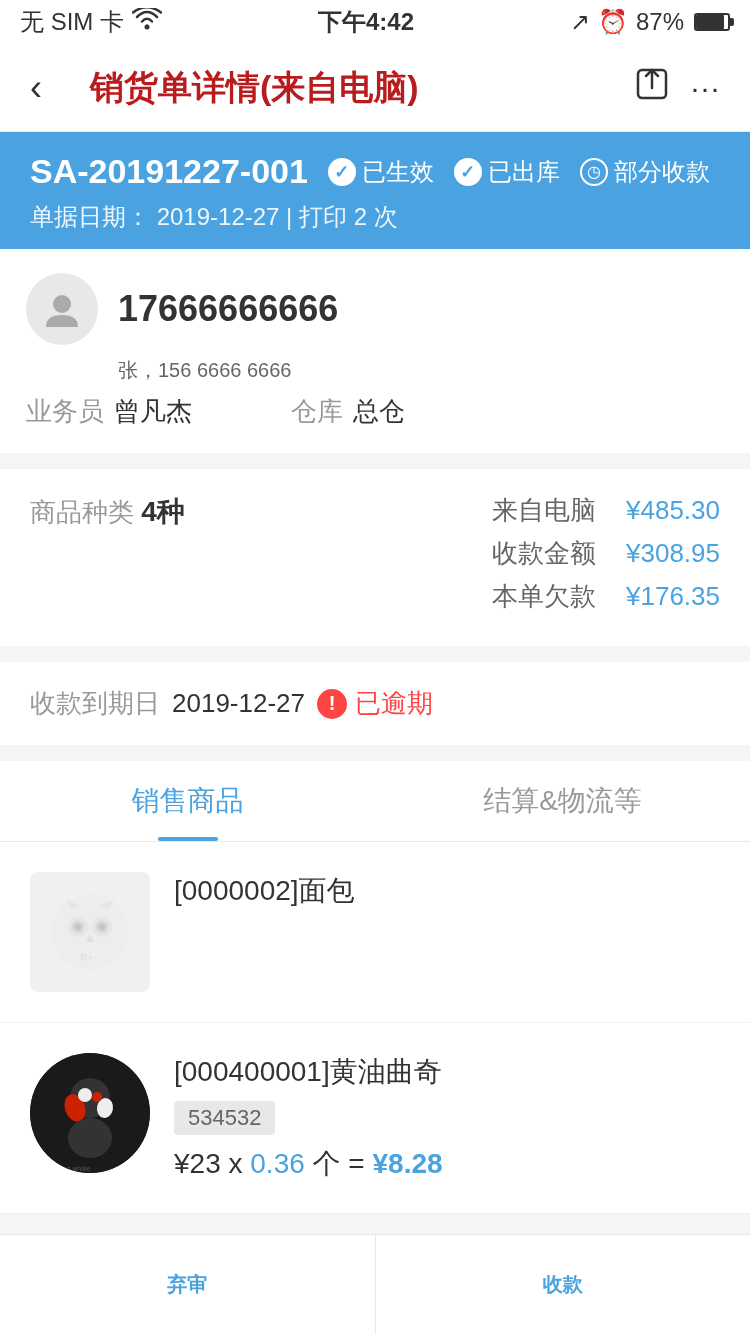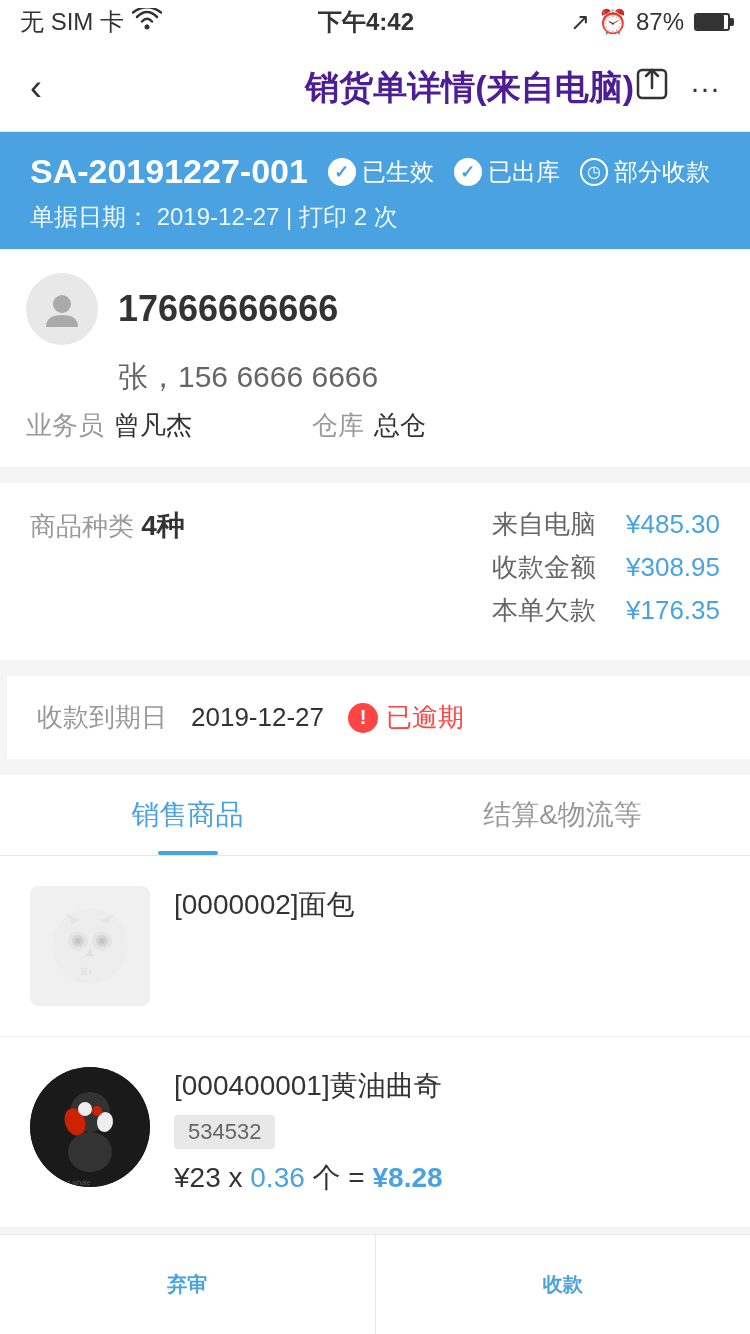--- a/index.html
+++ b/index.html
@@ -41,23 +41,23 @@
     }
     .nav-back {
       font-size: 36px;
       color: #333;
       cursor: pointer;
       width: 60px;
     }
     .nav-title {
       font-size: 34px;
       font-weight: 600;
-      color: #4c1d95;
+      color: #b91c1c;
       flex: 1;
-      text-align: right;
+      text-align: left;
     }
     .nav-actions {
       display: flex;
       gap: 20px;
       align-items: center;
     }
     .nav-share, .nav-more {
       font-size: 30px;
       color: #333;
       cursor: pointer;
@@ -137,21 +137,21 @@
       font-size: 36px;
       color: #aaa;
       flex-shrink: 0;
     }
     .customer-name {
       font-size: 36px;
       font-weight: 600;
       color: #333;
     }
     .customer-sub {
-      font-size: 30px;
+      font-size: 20px;
       color: #666;
       padding-left: 92px;
       margin-bottom: 10px;
     }
     .customer-info-row {
       display: flex;
       padding-left: 0px;
       gap: 40px;
       font-size: 26px;
       color: #666;
@@ -184,23 +184,22 @@
     .stats-row-label { color: #666; }
     .stats-row-value { color: #4AA3E0; font-weight: 500; }
 
     
     .due-section {
       background: #fff;
       padding: 24px 30px;
       margin-bottom: 16px;
       display: flex;
       align-items: center;
-      gap: 24px;
+      gap: 12px;
       font-size: 26px;
-      margin-left: 7px;
     }
     .due-label { color: #999; }
     .due-date { color: #333; }
     .overdue-badge {
       display: inline-flex;
       align-items: center;
       gap: 8px;
       color: #FF4444;
       font-size: 26px;
     }
@@ -420,21 +419,21 @@
       </svg>
     </div>
     <span class="customer-name">17666666666</span>
   </div>
   <div class="customer-sub">张，156 6666 6666</div>
   <div class="customer-info-row">
     <div class="info-item">
       <span class="info-label">业务员</span>
       <span class="info-value">曾凡杰</span>
     </div>
-    <div class="info-item" style="margin-left: 80px;">
+    <div class="info-item" style="margin-left: 59px;">
       <span class="info-label">仓库</span>
       <span class="info-value">总仓</span>
     </div>
   </div>
 </div>
 
 <div class="stats-section">
   <div class="stats-left">
     <span class="stats-left-label">商品种类</span>
     <span> </span>

